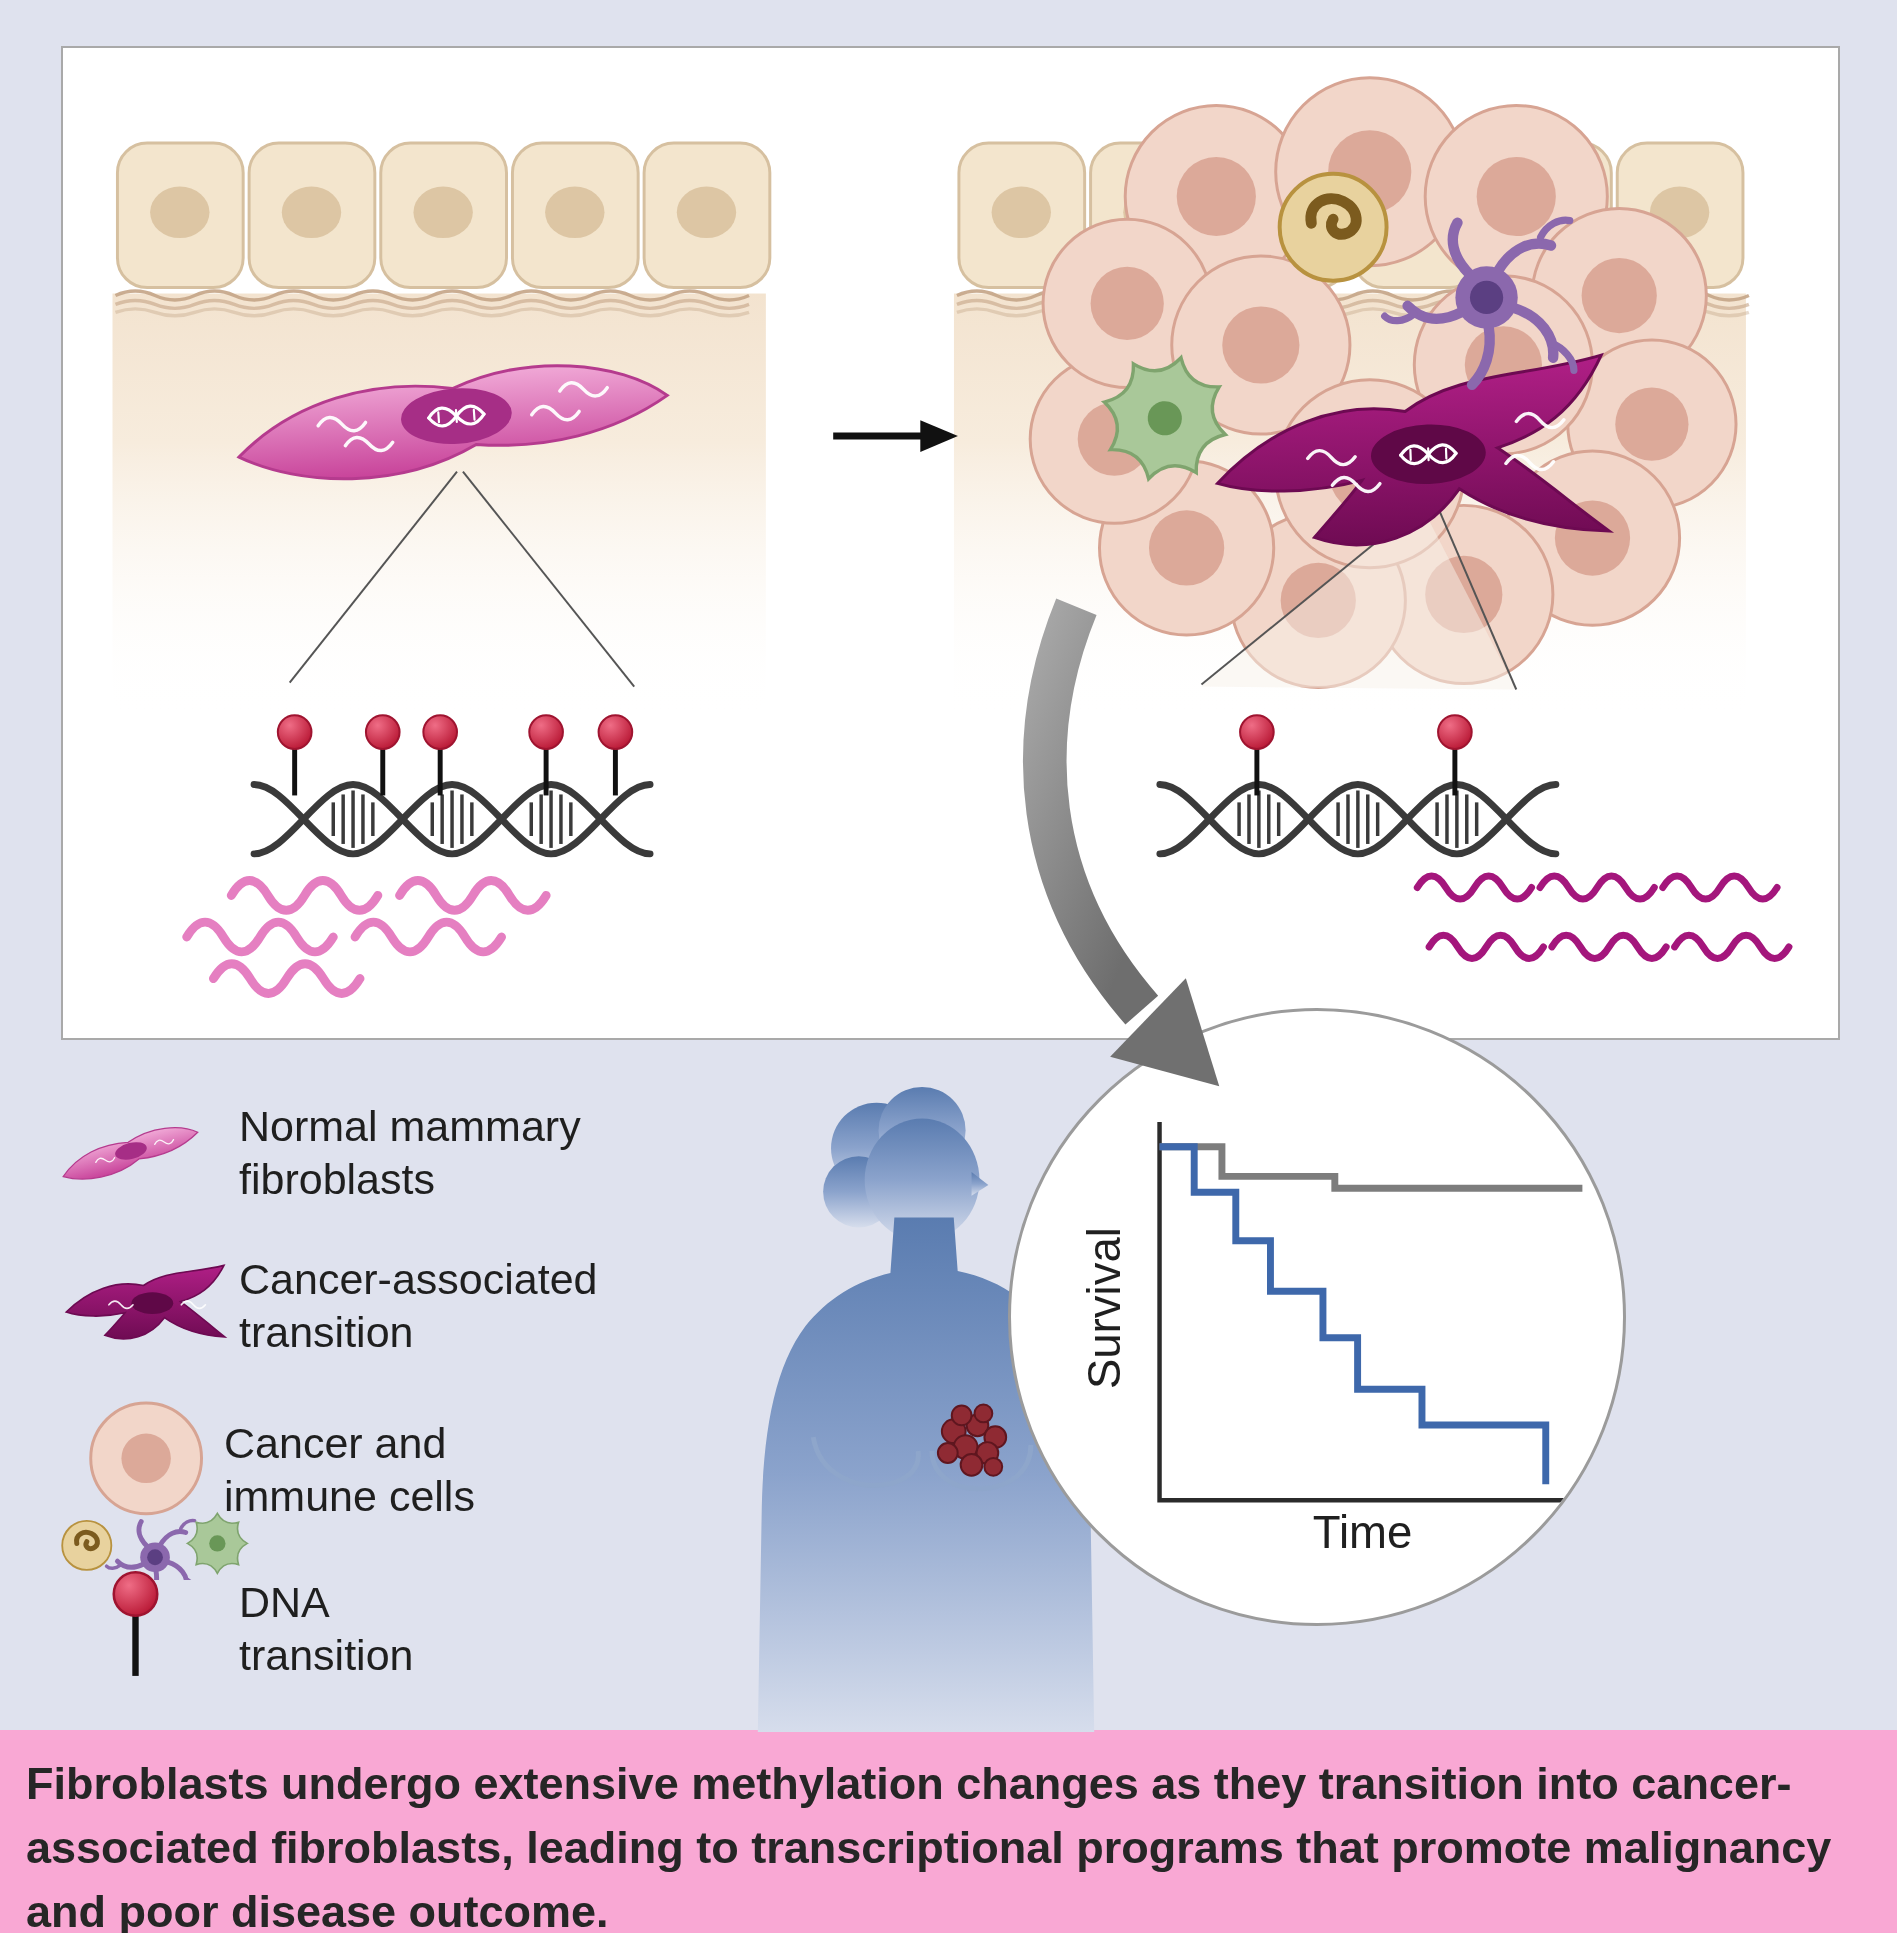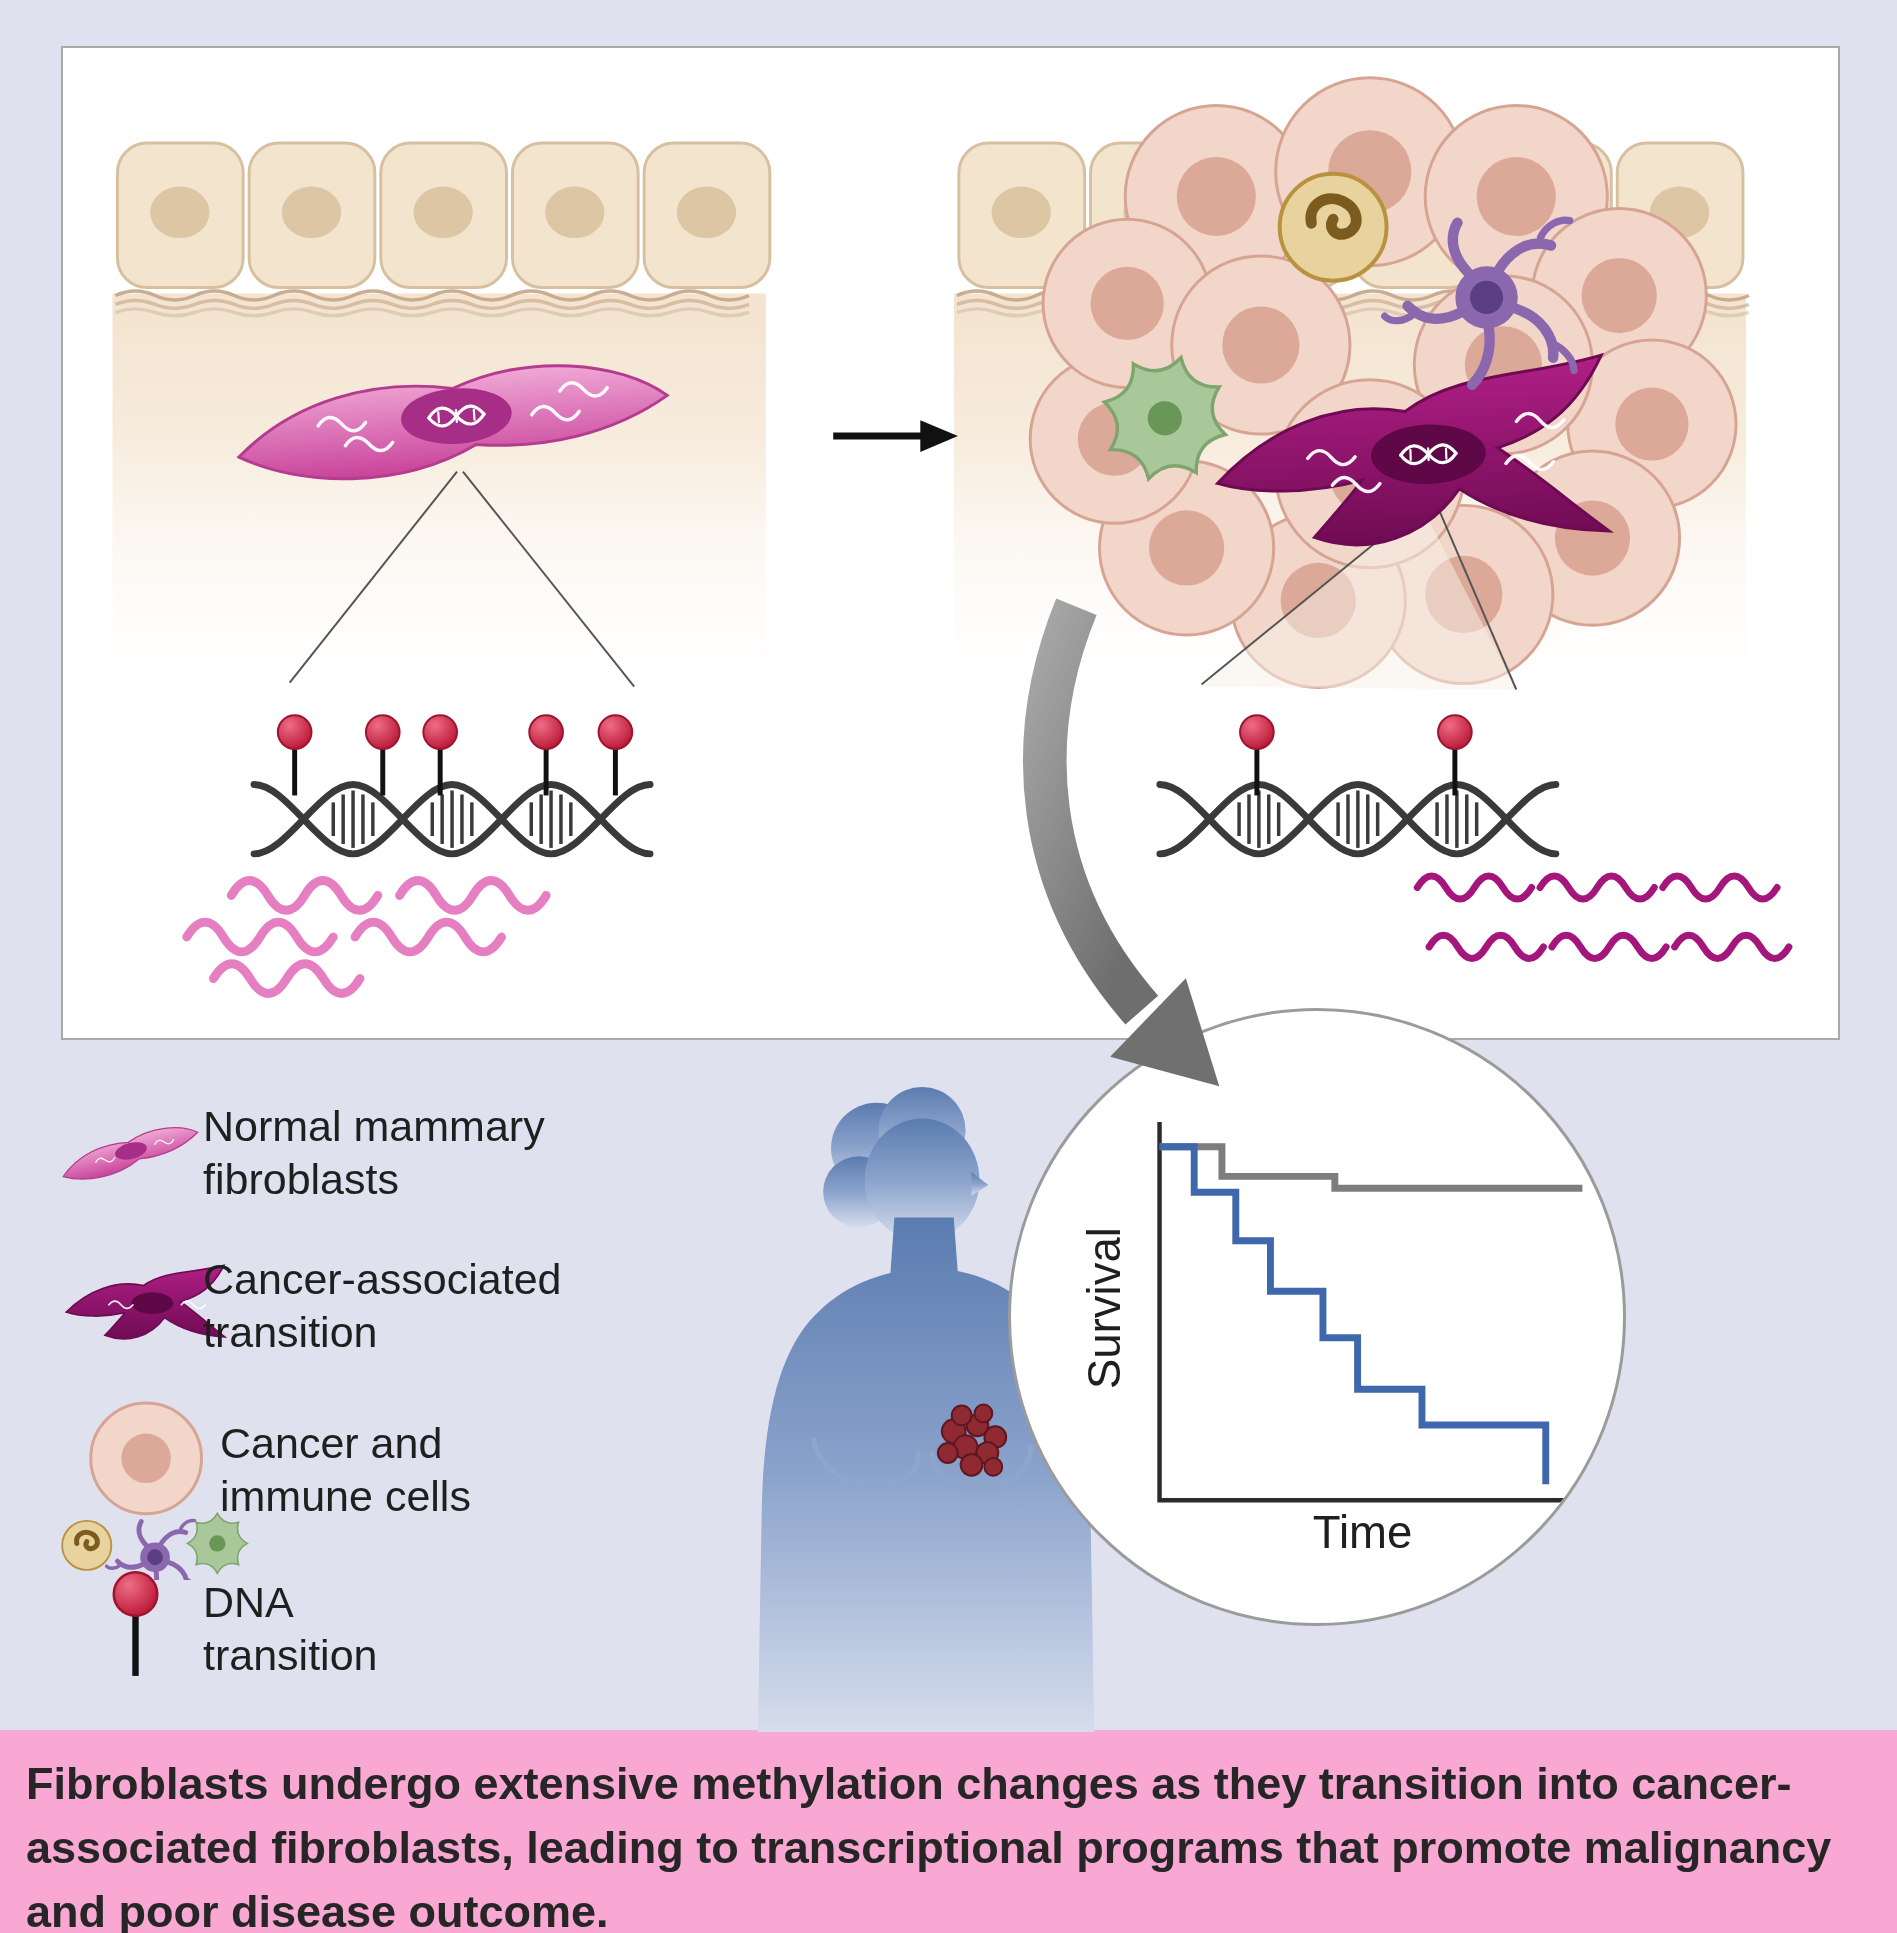--- a/index.html
+++ b/index.html
@@ -5,21 +5,21 @@
   html,body{margin:0;padding:0;}
   body{font-family:"Liberation Sans",sans-serif;background:#dfe2ee;}
   .page{position:relative;width:1898px;height:1934px;background:#dfe2ee;overflow:hidden;}
   .panel{position:absolute;left:61px;top:46px;width:1775px;height:990px;background:#ffffff;border:2px solid #a9a9a9;box-sizing:content-box;z-index:0;}
   .panel svg{display:block;}
   .silhouette{position:absolute;left:728px;top:1081px;width:401px;height:651px;z-index:1;}
   .inset-circle{position:absolute;left:1008px;top:1008px;width:618px;height:618px;border-radius:50%;background:#ffffff;border:3px solid #9b9b9b;box-sizing:border-box;z-index:5;overflow:hidden;}
   .gray-arrow{position:absolute;left:1005px;top:589px;width:337px;height:540px;z-index:6;pointer-events:none;}
   .legend{position:absolute;left:0;top:1049px;width:733px;height:683px;}
   .legend .licon{position:absolute;}
-  .llabel{position:absolute;font-size:43px;line-height:1.24;color:#1f1f1f;white-space:pre-line;}
+  .llabel{position:absolute;font-size:43px;line-height:1.24;color:#1f1f1f;white-space:pre-line;margin-left:36px;}
   .caption-strip{position:absolute;left:0;top:1730px;width:1898px;height:204px;background:#f9a8d4;}
   .caption-text{margin:22px 26px;font-weight:bold;font-size:45px;line-height:1.42;color:#262626;white-space:pre-line;}
   text{font-family:"Liberation Sans",sans-serif;fill:#1f1f1f;}
 </style>
 </head>
 <body>
 
 <div class="page">
 
   <div class="panel">
@@ -352,21 +352,21 @@
     <div class="llabel" style="left:203px;top:204px;width:455px">Cancer-associated
 transition</div>
 
     <svg class="licon" style="left:59px;top:348px;width:198px;height:183px" viewBox="0 0 200 185">
       <circle cx="88" cy="62" r="56" fill="#f2d6c9" stroke="#d7a493" stroke-width="3"></circle>
       <circle cx="88" cy="62" r="25" fill="#d8a190" opacity="0.85"></circle>
       <use href="#tanCell" transform="translate(28,150) scale(0.46)"></use>
       <use href="#purpleCell" transform="translate(97,162) scale(0.5)"></use>
       <use href="#starCell" transform="translate(160,148) scale(0.55)"></use>
     </svg>
-    <div class="llabel" style="left:220px;top:368px;width:416px">Cancer and
+    <div class="llabel" style="left:188px;top:368px;width:416px">Cancer and
 immune cells</div>
 
     <svg class="licon" style="left:105px;top:517px;width:61px;height:124px" viewBox="0 0 62 125">
       <use href="#lolli" transform="translate(31,28) scale(1.3)"></use>
     </svg>
     <div class="llabel" style="left:203px;top:527px;width:416px">DNA
 transition</div>
 
   </div>
 

